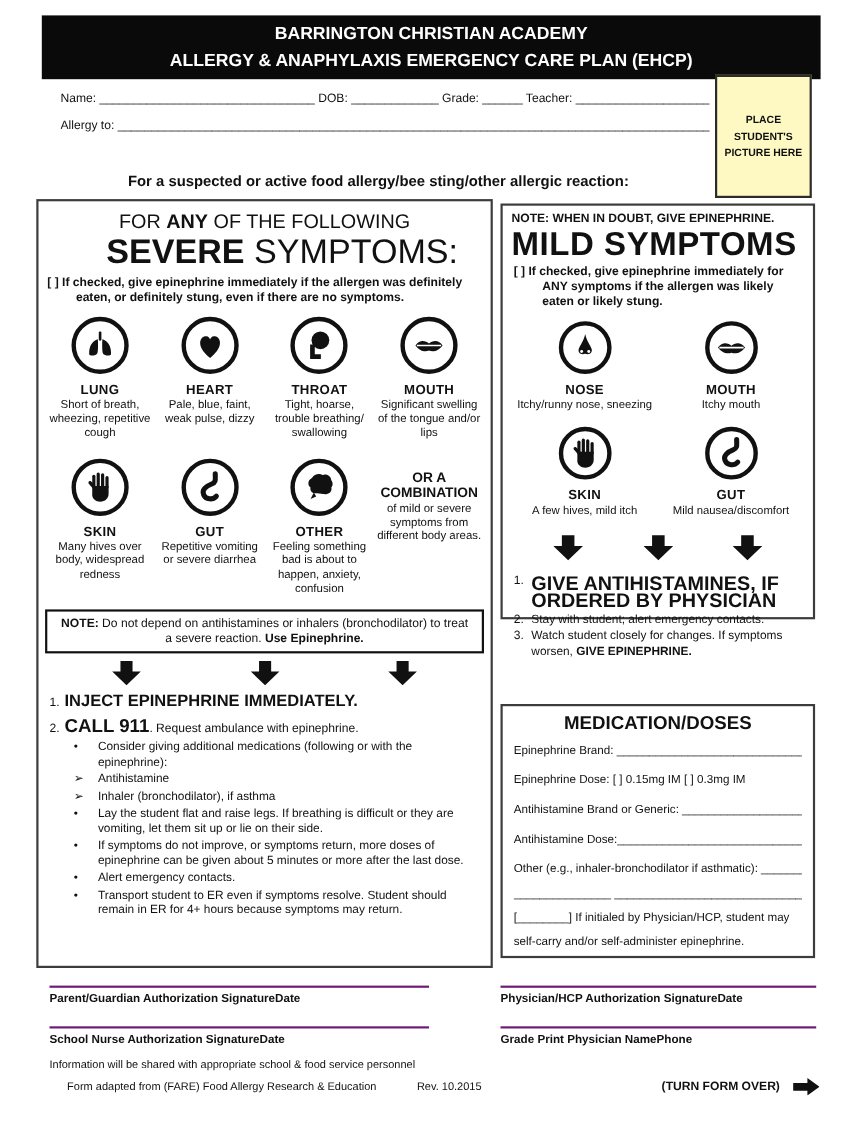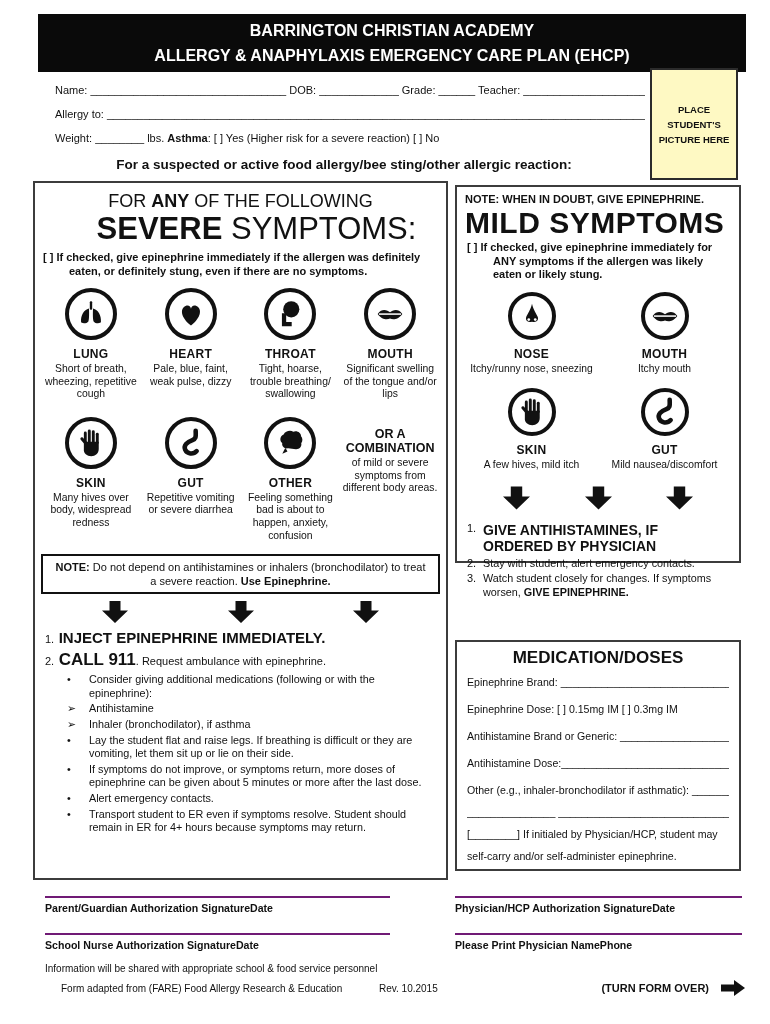--- a/index.html
+++ b/index.html
@@ -53,21 +53,21 @@
   .bullet .bm { width:22px; flex:none; }
   .bullet .bt { flex:1; }
 
   .mild-note { font-weight:bold; font-size:11px; }
   .mild-title { font-weight:bold; font-size:30px; line-height:33px; margin:1px 0 2px 0; letter-spacing:.5px; }
   .mild-grid { display:grid; grid-template-columns:1fr 1fr; row-gap:13px; margin-top:6px; }
   .mild-grid .icon-ring { width:48px; height:48px; }
   .mild-grid .sym-desc { font-size:10.3px; }
   .mild-step { font-size:10.8px; line-height:13.5px; margin:2px 0 1px 2px; display:flex; }
   .mild-step .stepnum { width:16px; flex:none; font-size:11px; }
-  .mild-step1-txt { font-weight:bold; font-size:14px; line-height:16.5px; }
+  .mild-step1-txt { font-weight:bold; font-size:18px; line-height:16.5px; }
 
   .med-title { text-align:center; font-weight:bold; font-size:17px; margin:2px 0 8px 0; }
   .med-line { font-size:10.6px; line-height:13px; margin-bottom:14px; white-space:nowrap; overflow:hidden; }
   .med-line.tight { margin-bottom:9px; }
 
   .sig { position:absolute; border-top:2px solid #701a75; font-weight:bold; font-size:10.6px; padding-top:4px; display:flex; justify-content:flex-start; }
   .sig .date { padding-right:10px; }
 
   .footer-1 { position:absolute; left:45px; top:963px; font-size:10px; }
   .footer-2 { position:absolute; left:45px; top:980px; width:700px; display:flex; align-items:center; font-size:10px; }
@@ -139,21 +139,20 @@
     <div>ALLERGY &amp; ANAPHYLAXIS EMERGENCY CARE PLAN (EHCP)</div>
   </div>
 
   <div class="picture-box">
     <span>PLACE STUDENT'S PICTURE HERE</span>
   </div>
 
   <div class="info">
     <div class="info-line">Name: ________________________________ DOB: _____________ Grade: ______ Teacher: _________________________</div>
     <div class="info-line">Allergy to: _________________________________________________________________________________________________</div>
-    <div class="info-line"><span>Weight: ________ lbs.    </span><span class="b">Asthma</span><span>:   [  ]   Yes (Higher risk for a severe reaction)     [  ]   No</span></div>
   </div>
 
   <div class="intro-line">For a suspected or active food allergy/bee sting/other allergic reaction:</div>
 
   <div class="box severe-box">
     <div class="sev-heading"><span>FOR </span><span class="b">ANY</span><span> OF THE FOLLOWING</span></div>
     <div class="sev-title"><span class="hv">SEVERE</span><span> SYMPTOMS:</span></div>
     <div class="check-para"><span>[  ]</span><span>  If checked, give epinephrine immediately if the allergen was definitely eaten, or definitely stung, even if there are no symptoms.</span></div>
 
     <div class="sym-grid">
@@ -363,21 +362,21 @@
   </div>
   <div class="sig" style="left:455px; top:896px; width:287px;">
     <span>Physician/HCP Authorization Signature</span>
       <span class="date">Date</span>
   </div>
   <div class="sig" style="left:45px; top:933px; width:345px;">
     <span>School Nurse Authorization Signature</span>
       <span class="date">Date</span>
   </div>
   <div class="sig" style="left:455px; top:933px; width:287px;">
-    <span>Please Print Physician Name</span>
+    <span>Grade Print Physician Name</span>
       <span class="date">Phone</span>
   </div>
 
   <div class="footer-1">Information will be shared with appropriate school &amp; food service personnel</div>
   <div class="footer-2">
     <span class="src">Form adapted from (FARE) Food Allergy Research &amp; Education</span>
     <span class="rev">Rev. 10.2015</span>
     <span class="sp"></span>
     <span class="turn">(TURN FORM OVER)</span>
     <span class="turn-arrow">

